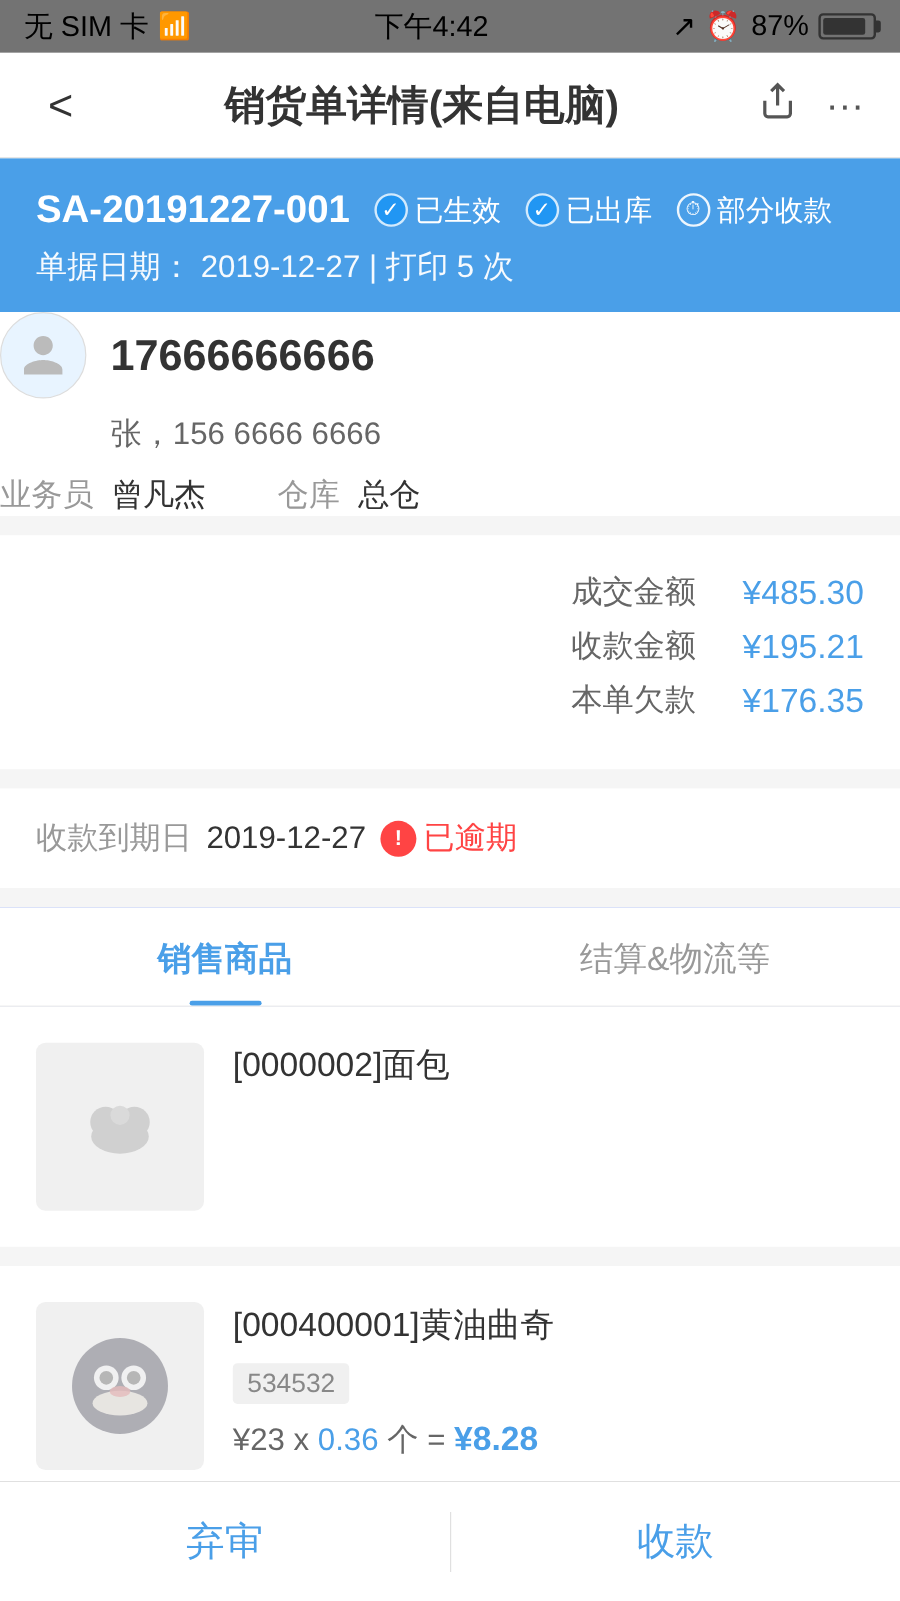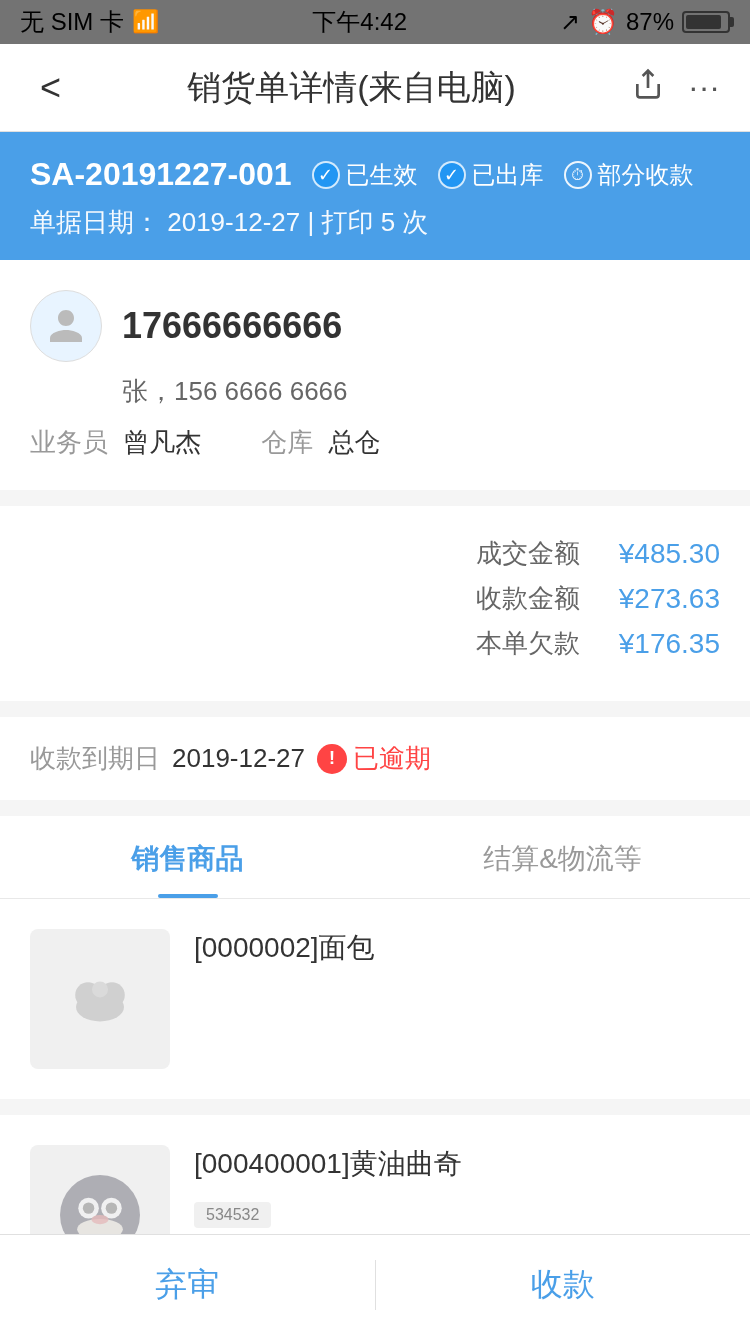--- a/index.html
+++ b/index.html
@@ -51,21 +51,21 @@
       border-bottom: 1px solid #e0e0e0;
     }
     .nav-back {
       font-size: 36px;
       color: #333;
       cursor: pointer;
       padding: 10px;
     }
     .nav-title {
       font-size: 34px;
-      font-weight: 400;
+      font-weight: 700;
       color: #333;
     }
     .nav-actions {
       display: flex;
       align-items: center;
       gap: 24px;
     }
     .nav-action-btn {
       font-size: 32px;
       color: #555;
@@ -113,21 +113,20 @@
       font-size: 16px;
     }
     .order-date {
       font-size: 26px;
       color: rgba(255,255,255,0.95);
     }
 
     
     .customer-section {
       background: #fff;
-      padding: 30px;
       margin-bottom: 16px;
     }
     .customer-top {
       display: flex;
       align-items: center;
       gap: 20px;
       margin-bottom: 12px;
     }
     .avatar {
       width: 72px; height: 72px;
@@ -283,21 +282,21 @@
     .product-name {
       font-size: 28px;
       color: #333;
       margin-bottom: 12px;
       font-weight: 500;
     }
     .product-sku-badge {
       display: inline-block;
       background: #f0f0f0;
       color: #888;
-      font-size: 16px;
+      font-size: 22px;
       padding: 4px 12px;
       border-radius: 4px;
       margin-bottom: 12px;
     }
     .product-price-line {
       font-size: 26px;
       color: #666;
     }
     .price-qty { color: #4a9fe8; }
     .price-total { color: #4a9fe8; font-weight: 600; font-size: 28px; }
@@ -407,21 +406,21 @@
 </div>
 
 <div class="stats-section">
   <div class="stats-right">
     <div class="stats-row">
       <span class="stats-row-label">成交金额</span>
       <span class="stats-row-value">¥485.30</span>
     </div>
     <div class="stats-row">
       <span class="stats-row-label">收款金额</span>
-      <span class="stats-row-value">¥273.63</span>
+      <span class="stats-row-value">¥195.21</span>
     </div>
     <div class="stats-row">
       <span class="stats-row-label">本单欠款</span>
       <span class="stats-row-value">¥176.35</span>
     </div>
   </div>
 </div>
 
 <div class="due-section">
   <span class="due-label">收款到期日</span>

